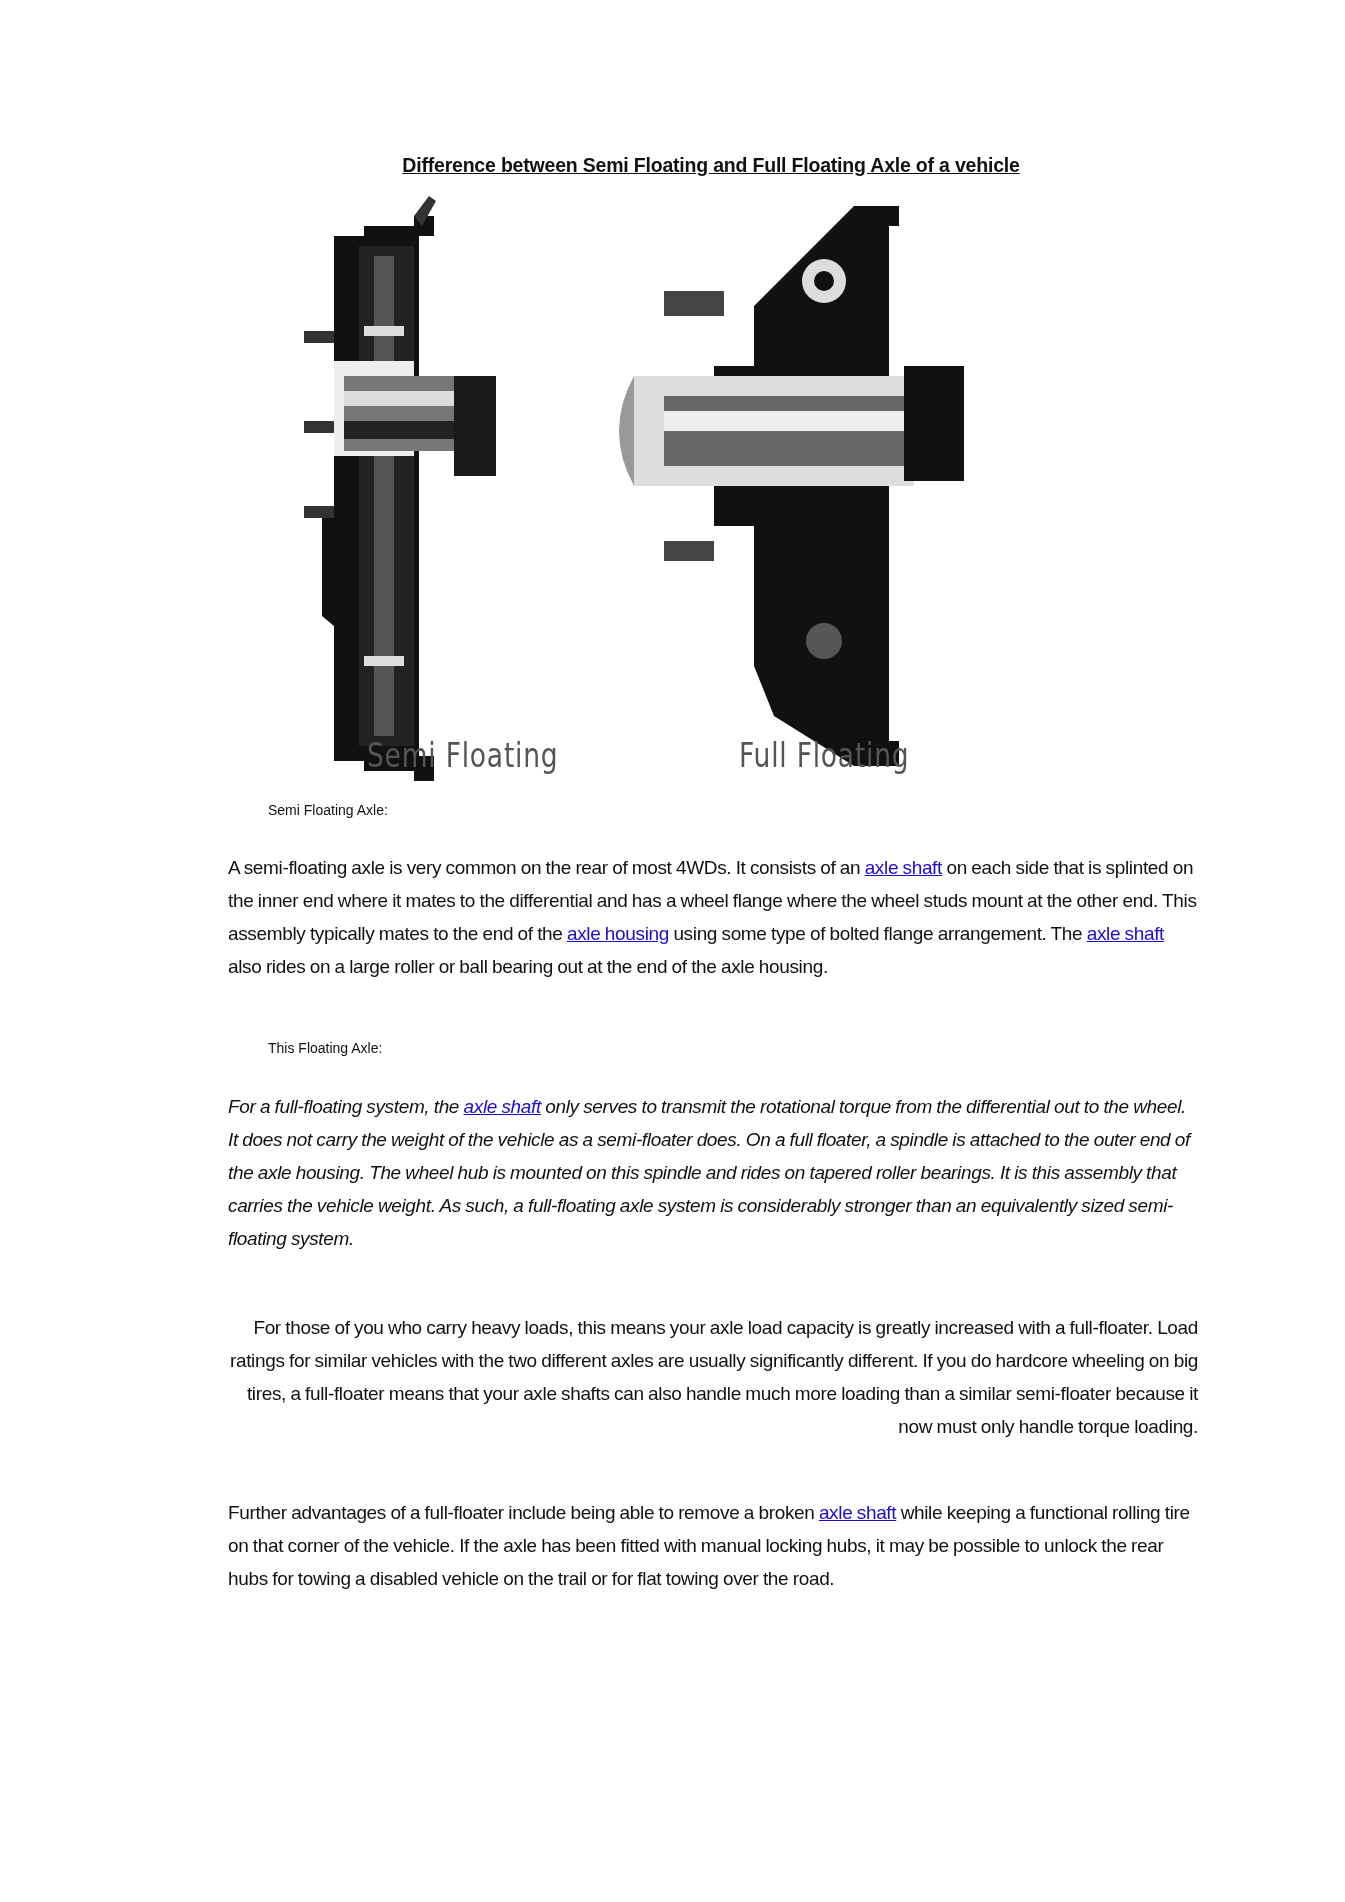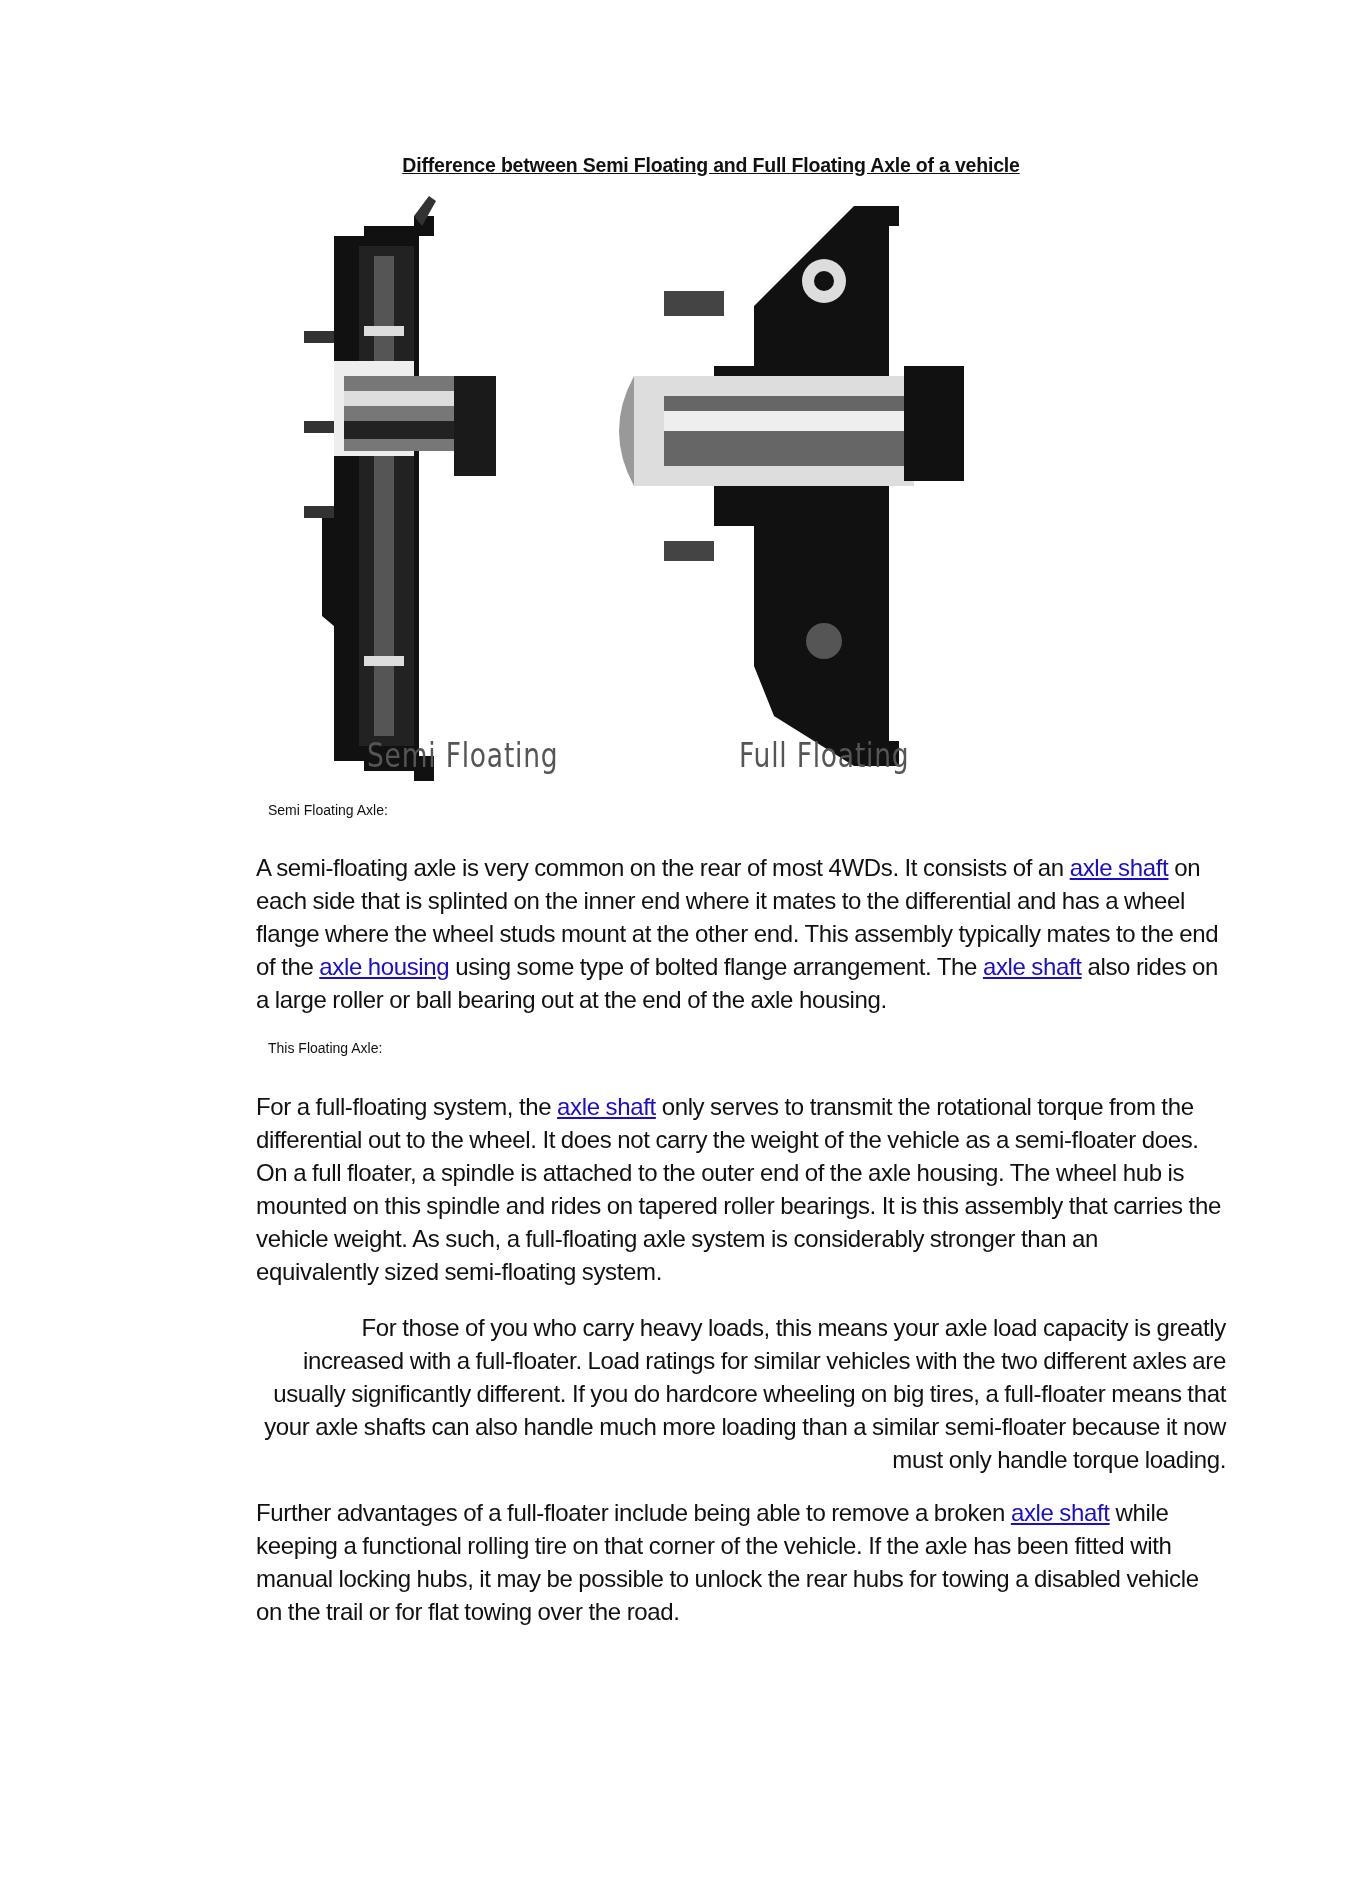--- a/index.html
+++ b/index.html
@@ -5,22 +5,22 @@
   html, body { margin: 0; padding: 0; background: #ffffff; }
   body { width: 1345px; height: 1902px; position: relative; overflow: hidden;
          font-family: "Liberation Sans", "DejaVu Sans", sans-serif; color: #111; }
   .page { position: absolute; left: 16px; top: 0; width: 1345px; height: 1902px; }
   .title { position: absolute; left: 0; width: 1390px; top: 154px; text-align: center;
            font-size: 19.5px; font-weight: bold; text-decoration: underline; letter-spacing: -0.2px; }
   .figure { position: absolute; left: 288px; top: 196px; width: 850px; height: 600px; }
   .fig-caption { position: absolute; top: 735px; font-size: 34px; color: #555;
                  font-family: "DejaVu Sans", sans-serif; letter-spacing: 1px; font-weight: normal; transform: scaleX(0.78); transform-origin: left top; }
   .h { position: absolute; left: 212px; font-size: 14px; font-weight: normal; margin-left: 40px; }
-  .p { position: absolute; left: 212px; width: 970px; font-size: 24px; line-height: 33px;
-       letter-spacing: -0.35px; word-spacing: -0.5px; margin-left: 28px; }
+  .p { position: absolute; left: 212px; width: 970px; font-size: 19px; line-height: 33px;
+       letter-spacing: -0.35px; word-spacing: -0.5px; }
   .p a { color: #1a0dcc; text-decoration: underline; }
 </style>
 </head>
 <body>
 
 <div class="page">
 
   <div class="title">Difference between Semi Floating and Full Floating Axle of a vehicle</div>
 
   <div class="figure">
@@ -63,21 +63,21 @@
   <div class="fig-caption" style="left:723px;">Full Floating</div>
 
   <div class="h" style="top:802px;">Semi Floating Axle:</div>
 
   <div class="p" style="top:851px;">
     <span>A semi-floating axle is very common on the rear of most 4WDs. It consists of an </span><a href="#">axle shaft</a><span> on each side that is splinted on the inner end where it mates to the differential and has a wheel flange where the wheel studs mount at the other end. This assembly typically mates to the end of the </span><a href="#">axle housing</a><span> using some type of bolted flange arrangement. The </span><a href="#">axle shaft</a><span> also rides on a large roller or ball bearing out at the end of the axle housing.</span>
   </div>
 
   <div class="h" style="top:1040px;">This Floating Axle:</div>
 
-  <div class="p" style="top:1090px;">
+  <div class="p" style="top:1090px;font-style:italic;">
     <span>For a full-floating system, the </span><a href="#">axle shaft</a><span> only serves to transmit the rotational torque from the differential out to the wheel. It does not carry the weight of the vehicle as a semi-floater does. On a full floater, a spindle is attached to the outer end of the axle housing. The wheel hub is mounted on this spindle and rides on tapered roller bearings. It is this assembly that carries the vehicle weight. As such, a full-floating axle system is considerably stronger than an equivalently sized semi-floating system.</span>
   </div>
 
   <div class="p" style="top:1311px;text-align:right;">
     <span>For those of you who carry heavy loads, this means your axle load capacity is greatly increased with a full-floater. Load ratings for similar vehicles with the two different axles are usually significantly different. If you do hardcore wheeling on big tires, a full-floater means that your axle shafts can also handle much more loading than a similar semi-floater because it now must only handle torque loading.</span>
   </div>
 
   <div class="p" style="top:1496px;">
     <span>Further advantages of a full-floater include being able to remove a broken </span><a href="#">axle shaft</a><span> while keeping a functional rolling tire on that corner of the vehicle. If the axle has been fitted with manual locking hubs, it may be possible to unlock the rear hubs for towing a disabled vehicle on the trail or for flat towing over the road.</span>
   </div>

